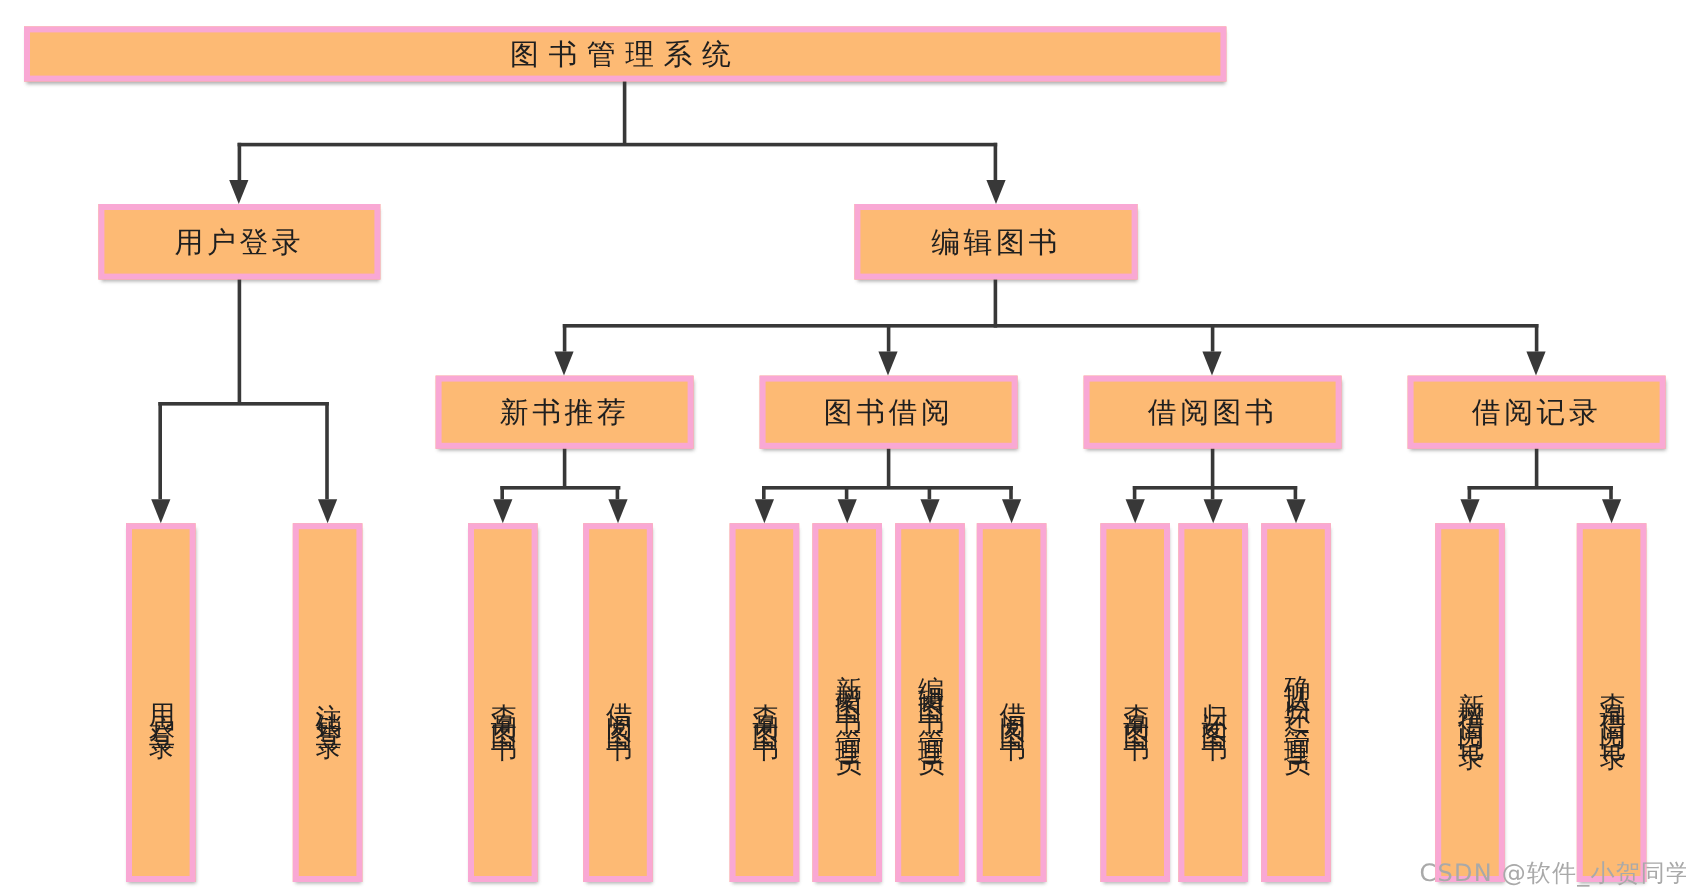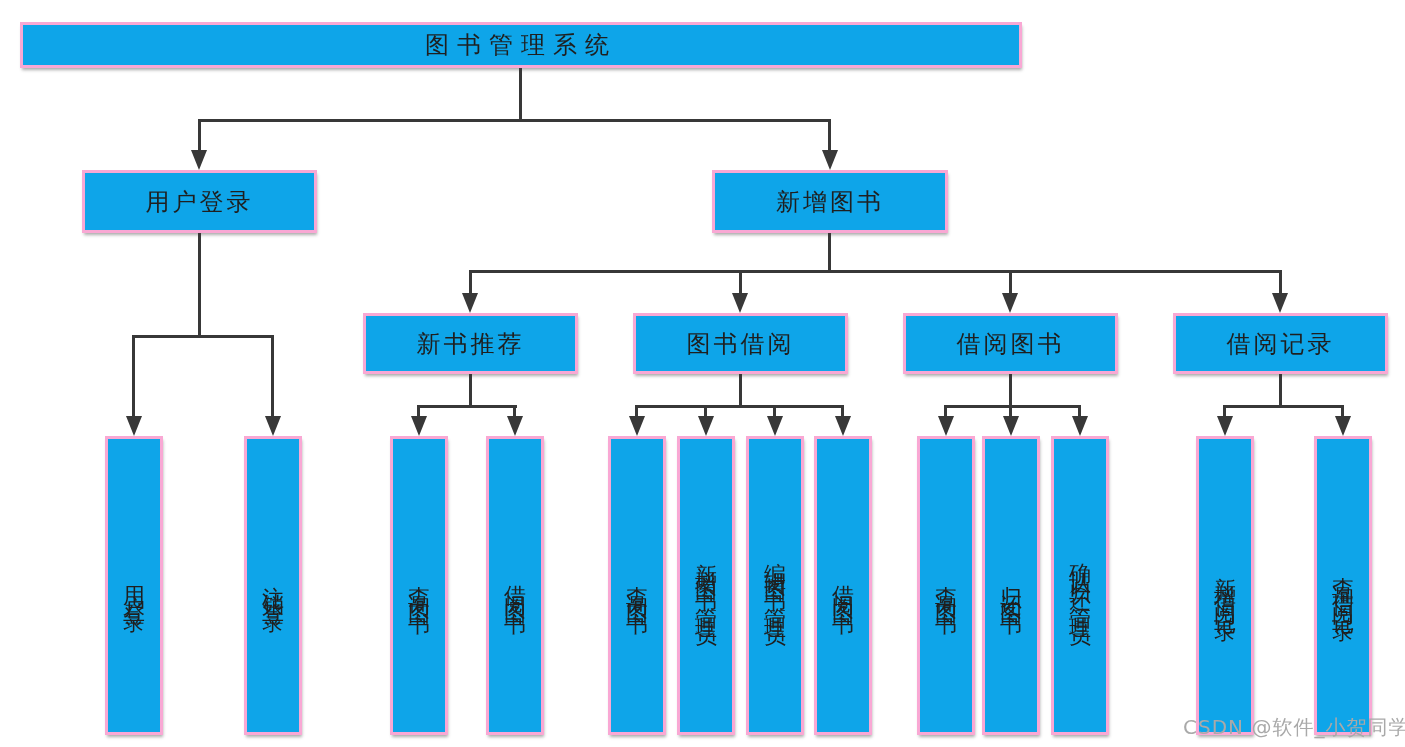--- a/index.html
+++ b/index.html
@@ -1,22 +1,22 @@
 <!DOCTYPE html>
 <html><head>
 <meta charset="utf-8">
 <style>
   html,body{margin:0;padding:0;background:#ffffff;}
   .canvas{
     position:relative;width:1405px;height:747px;background:#ffffff;overflow:hidden;
     font-family:"DejaVu Sans","Liberation Sans",sans-serif;color:#1f1f1f;
   }
   .box{
-    position:absolute;box-sizing:border-box;background:#0ea5e9;
-    border:3px solid #f9a8d4;display:flex;align-items:center;justify-content:center;
+    position:absolute;box-sizing:border-box;background:#fdba74;
+    border:5px solid #f9a8d4;display:flex;align-items:center;justify-content:center;
     box-shadow:1px 3px 3px -1px rgba(70,70,70,0.45);
   }
   .hbox{font-size:24px;letter-spacing:3px;white-space:nowrap;}
   .hbox.root{letter-spacing:8px;}
   .vbox{font-size:22px;}
   .vtext{
     writing-mode:vertical-rl;text-orientation:mixed;letter-spacing:9px;
     line-height:1;display:block;
   }
   .vl{position:absolute;width:3px;background:#383838;}
@@ -32,21 +32,21 @@
   }
 </style>
 </head>
 <body>
 
 <div class="canvas">
 
   <div class="box hbox root" style="left:20px;top:22px;width:1002px;height:46px">图书管理系统</div>
 
   <div class="box hbox" style="left:82px;top:170px;width:235px;height:63px">用户登录</div>
-  <div class="box hbox" style="left:712px;top:170px;width:236px;height:63px">新增图书</div>
+  <div class="box hbox" style="left:712px;top:170px;width:236px;height:63px">编辑图书</div>
 
   <div class="box hbox" style="left:633px;top:313px;width:215px;height:61px">图书借阅</div>
   <div class="box hbox" style="left:363px;top:313px;width:215px;height:61px">新书推荐</div>
   <div class="box hbox" style="left:903px;top:313px;width:215px;height:61px">借阅图书</div>
   <div class="box hbox" style="left:1173px;top:313px;width:215px;height:61px">借阅记录</div>
 
   <div class="box vbox" style="left:105px;top:436px;width:58px;height:299px">
     <span class="vtext">用户登录</span>
     </div>
   <div class="box vbox" style="left:244px;top:436px;width:58px;height:299px">

